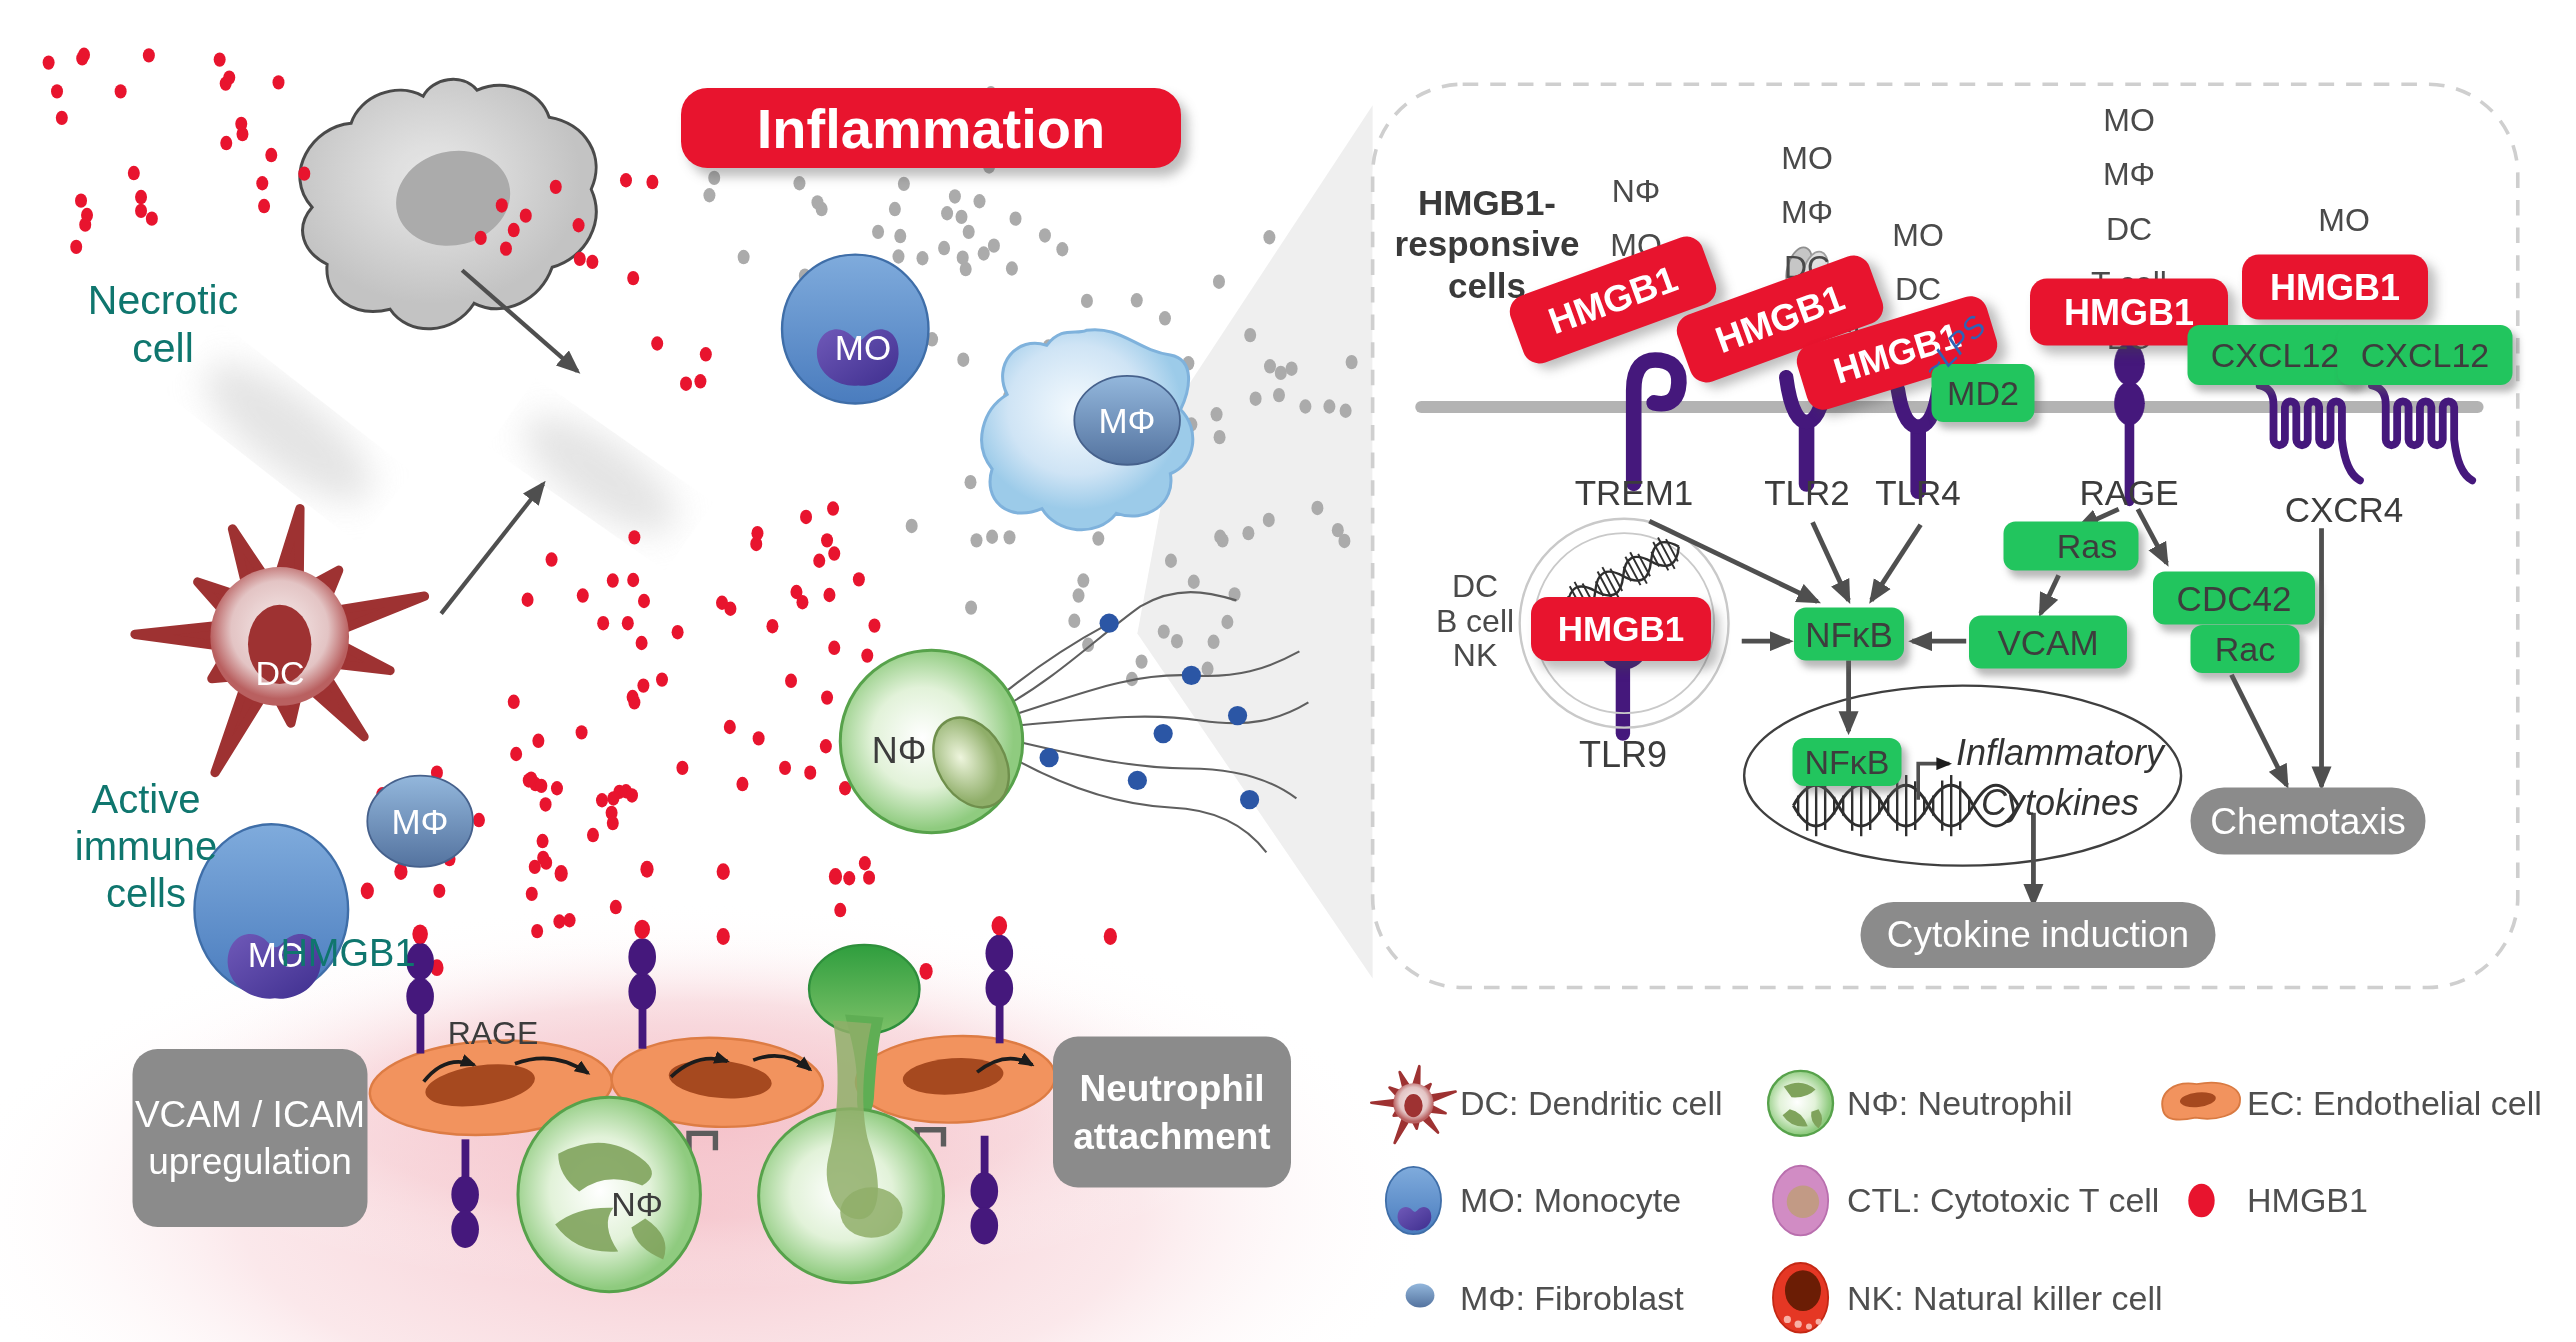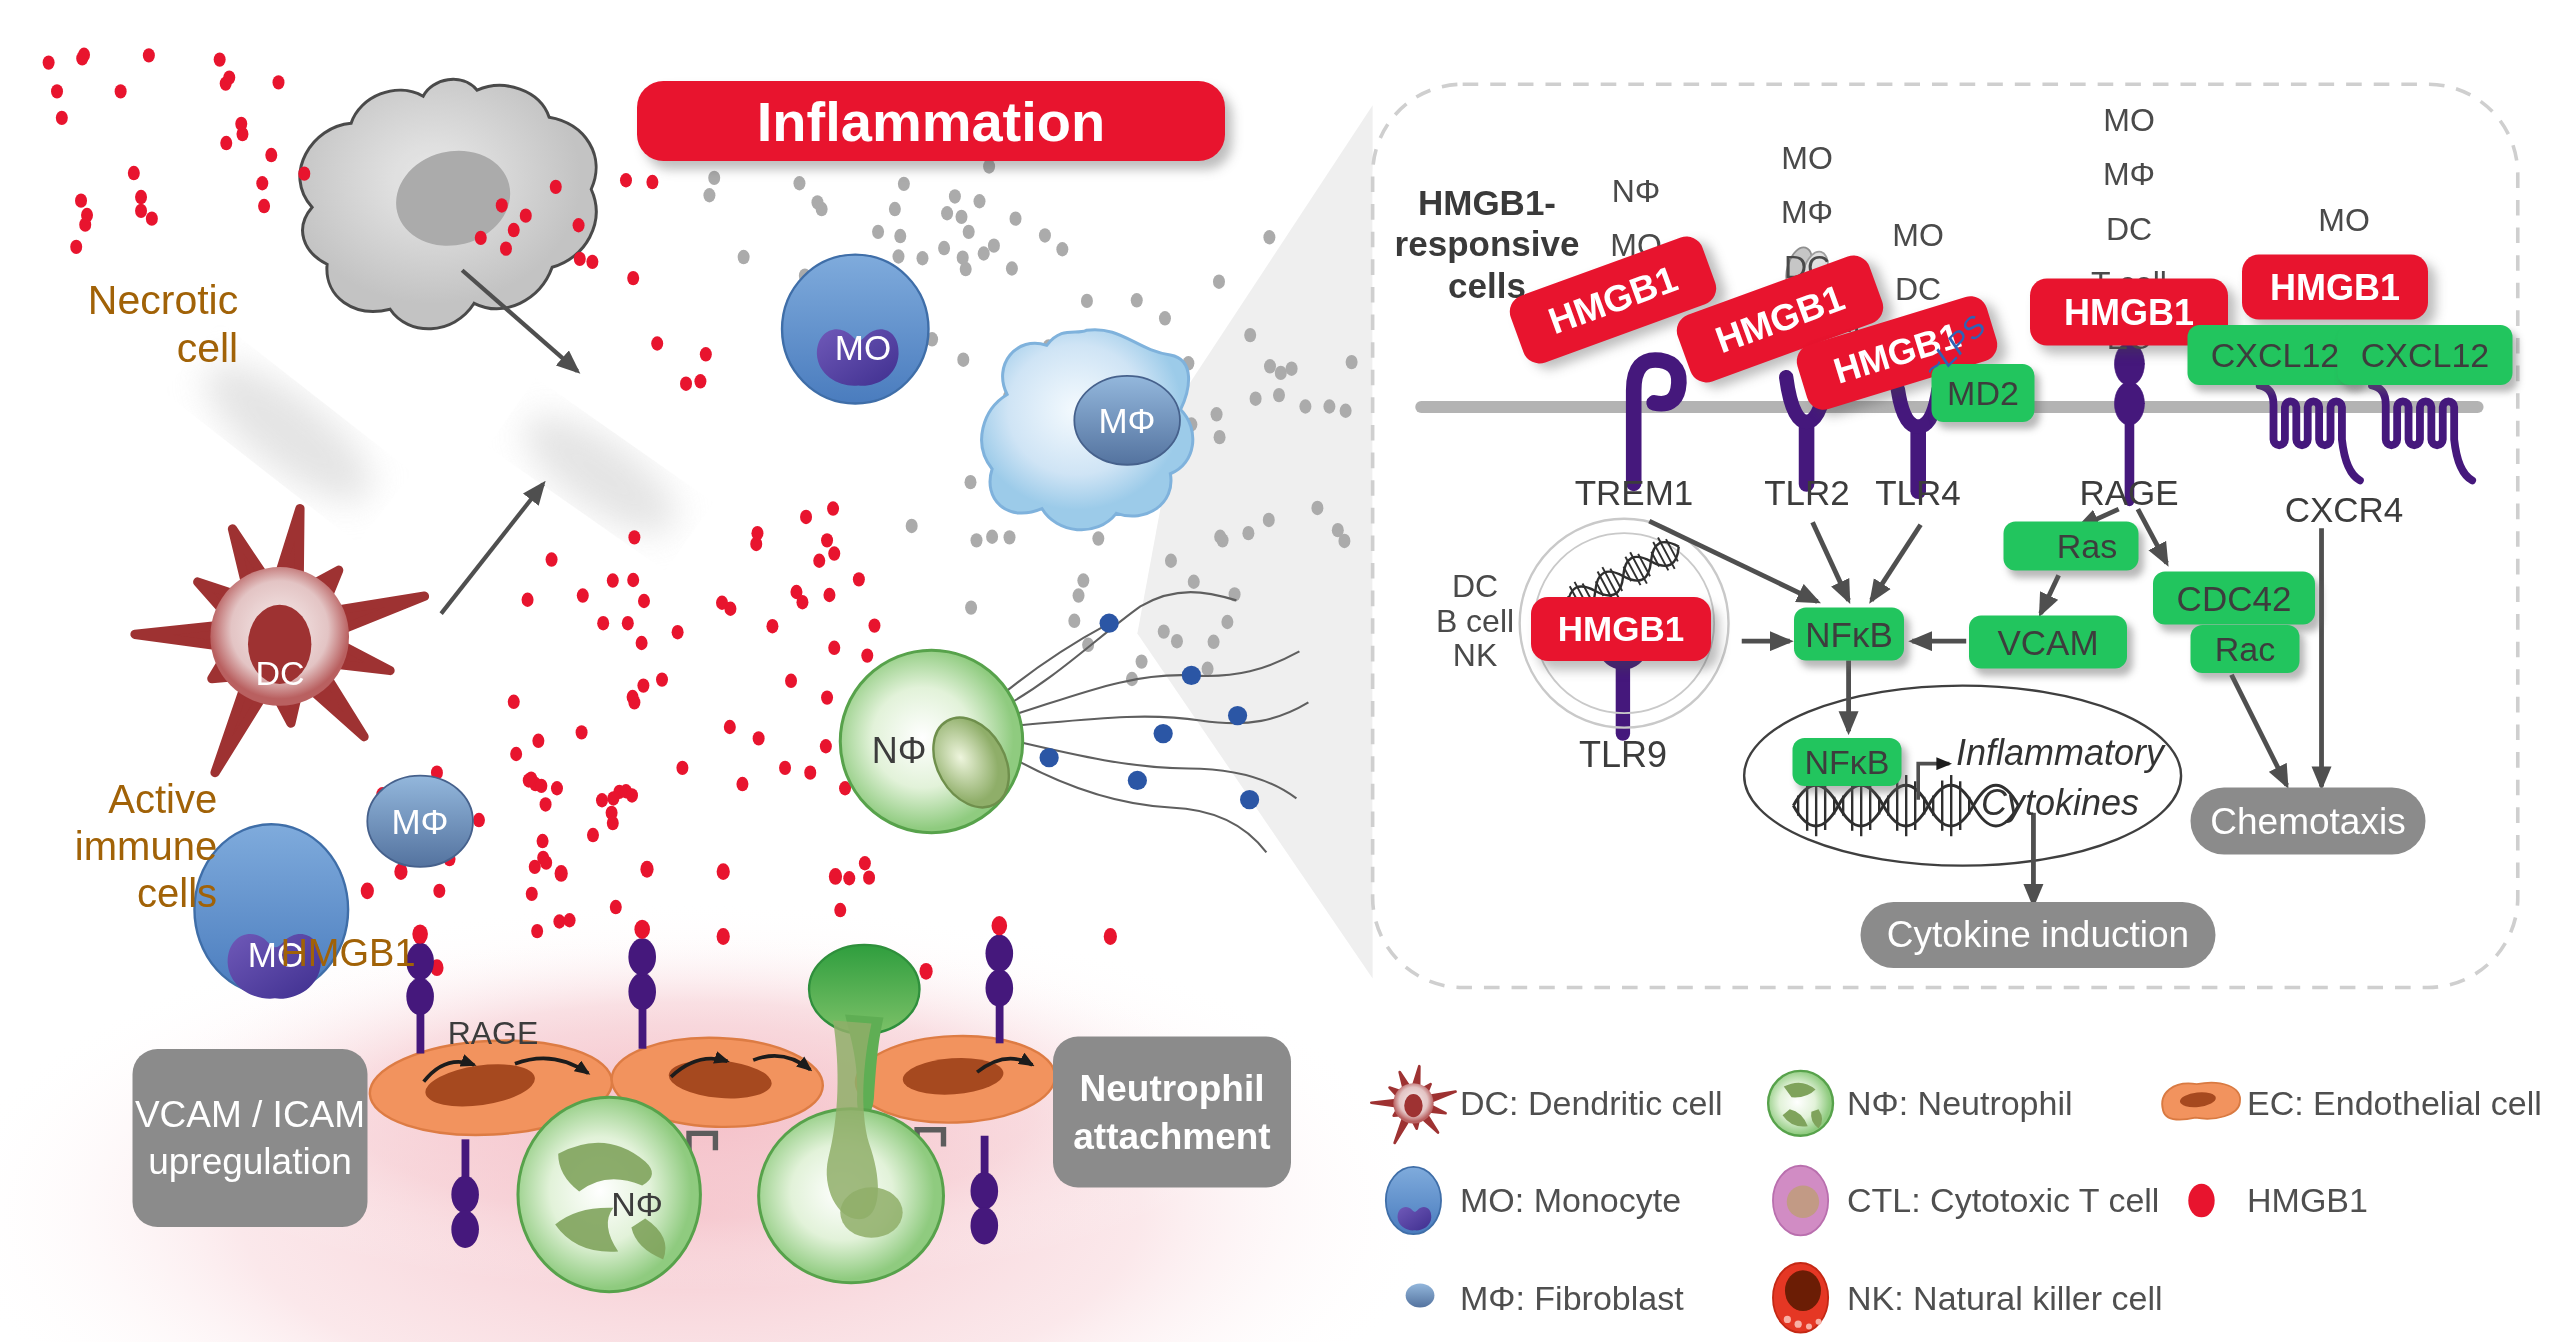--- a/index.html
+++ b/index.html
@@ -8,21 +8,21 @@
   #art{position:absolute;left:0;top:0;}
   .lbl{position:absolute;transform:translate(-50%,-50%);text-align:center;white-space:pre-line;
        color:#3c3c3c;line-height:1.18;}
   .red-box{position:absolute;transform:translate(-50%,-50%);display:flex;align-items:center;justify-content:center;
        background:#e8142e;color:#fff;font-weight:bold;border-radius:17px;
        box-shadow:7.2px 8.4px 10.8px rgba(70,70,70,.35);}
   .gray-pill{position:absolute;transform:translate(-50%,-50%);display:flex;align-items:center;justify-content:center;
        background:#8b8b8b;color:#fff;border-radius:35px;text-align:center;white-space:pre-line;line-height:1.28;}
   .soft-box{position:absolute;transform:translate(-50%,-50%);display:flex;align-items:center;justify-content:center;
        background:#22c55e;color:#3d3d3d;border-radius:12px;box-shadow:5.4px 6.6px 7.8px rgba(100,100,100,.45);text-align:right;}
-  .redtxt{color:#a16207;text-align:right;}
+  .redtxt{color:#0f766e;}
   .cells{font-size:32px;line-height:1.7;color:#4a4a4a;}
   .leg{position:absolute;transform:translateY(-50%);font-size:34px;color:#4f4f4f;white-space:nowrap;}
 </style>
 </head>
 <body>
 
 <div id="stage">
 
 <svg id="art" width="2576" height="1343" viewBox="0 0 4292 2237">
   <defs>
@@ -620,21 +620,21 @@
           <circle cx="3030" cy="2202" r="5" fill="#f8b0a5"></circle>
         </g>
     <g>
           <path d="M3604,1850 C3596,1820 3622,1800 3660,1806 C3700,1798 3736,1810 3732,1836 C3730,1858 3690,1868 3658,1862 C3630,1868 3608,1866 3604,1850 Z" fill="#f2935e" stroke="#d97a42" stroke-width="3"></path>
           <ellipse cx="3662" cy="1832" rx="30" ry="12" transform="rotate(-6 3662 1832)" fill="#a6491f"></ellipse>
         </g>
     <ellipse cx="3668" cy="2000" rx="22" ry="28" fill="#e8142e"></ellipse>
   </g>
 </svg>
 
-<div class="red-box" style="left:931px;top:121px;width:588px;height:80px;border-radius:26.4px;font-size:56px;">
+<div class="red-box" style="left:931px;top:128px;width:500px;height:80px;border-radius:26.4px;font-size:56px;">
       <span>Inflammation</span>
     </div>
 
 <div class="lbl redtxt" style="left:163px;top:324px;font-size:41px;">Necrotic
 cell</div>
 <div class="lbl redtxt" style="left:146px;top:847px;font-size:40px;">Active
 immune
 cells</div>
 
 <div class="lbl" style="left:863px;top:348px;font-size:35px;color:#fff;">MO</div>

